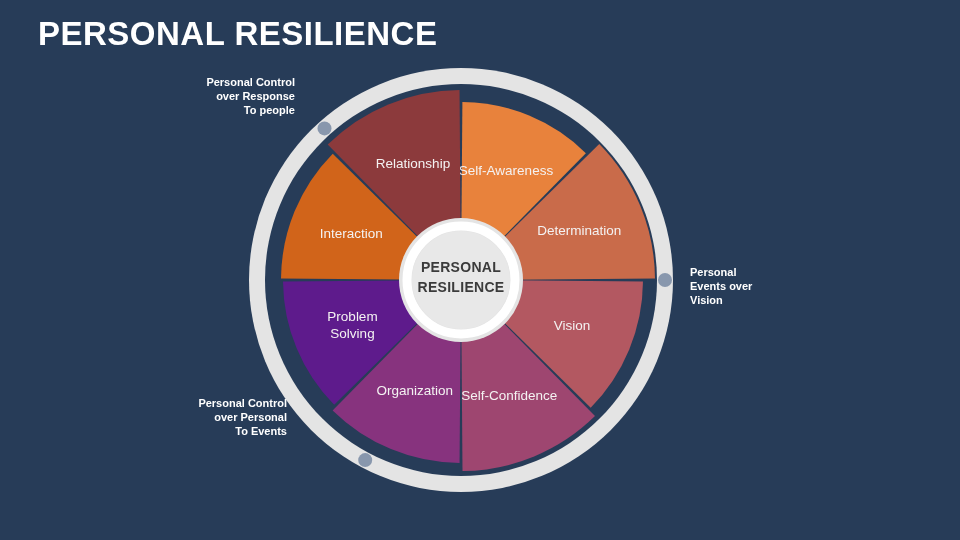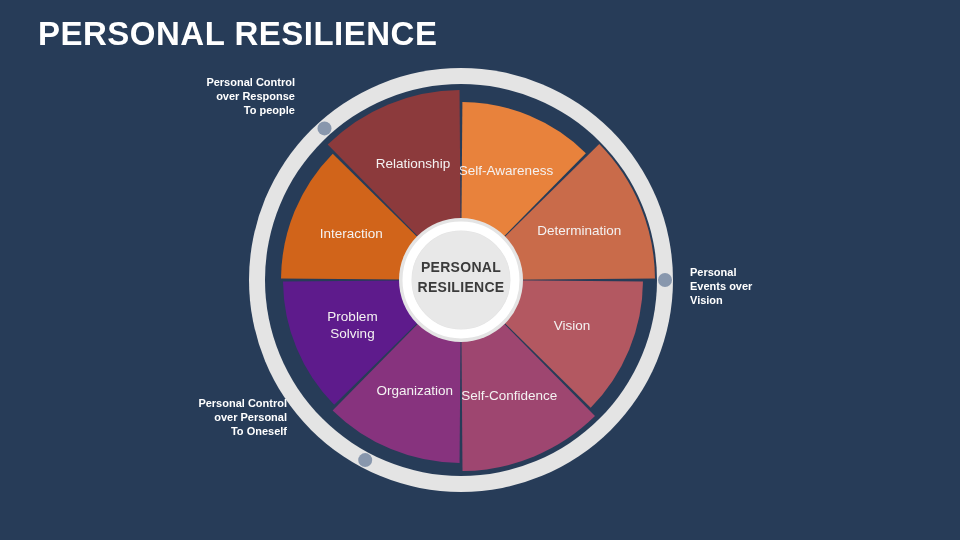--- a/index.html
+++ b/index.html
@@ -122,21 +122,21 @@
 
   <div class="callout" id="callout-top-left">
     <div>Personal Control</div>
     <div>over Response</div>
     <div>To people</div>
   </div>
 
   <div class="callout" id="callout-bottom-left">
     <div>Personal Control</div>
     <div>over Personal</div>
-    <div>To Oneself</div>
+    <div>To Events</div>
   </div>
 
   <div class="callout" id="callout-right">
     <div>Personal</div>
     <div>Events over</div>
     <div>Vision</div>
   </div>
 
 </div>
 

